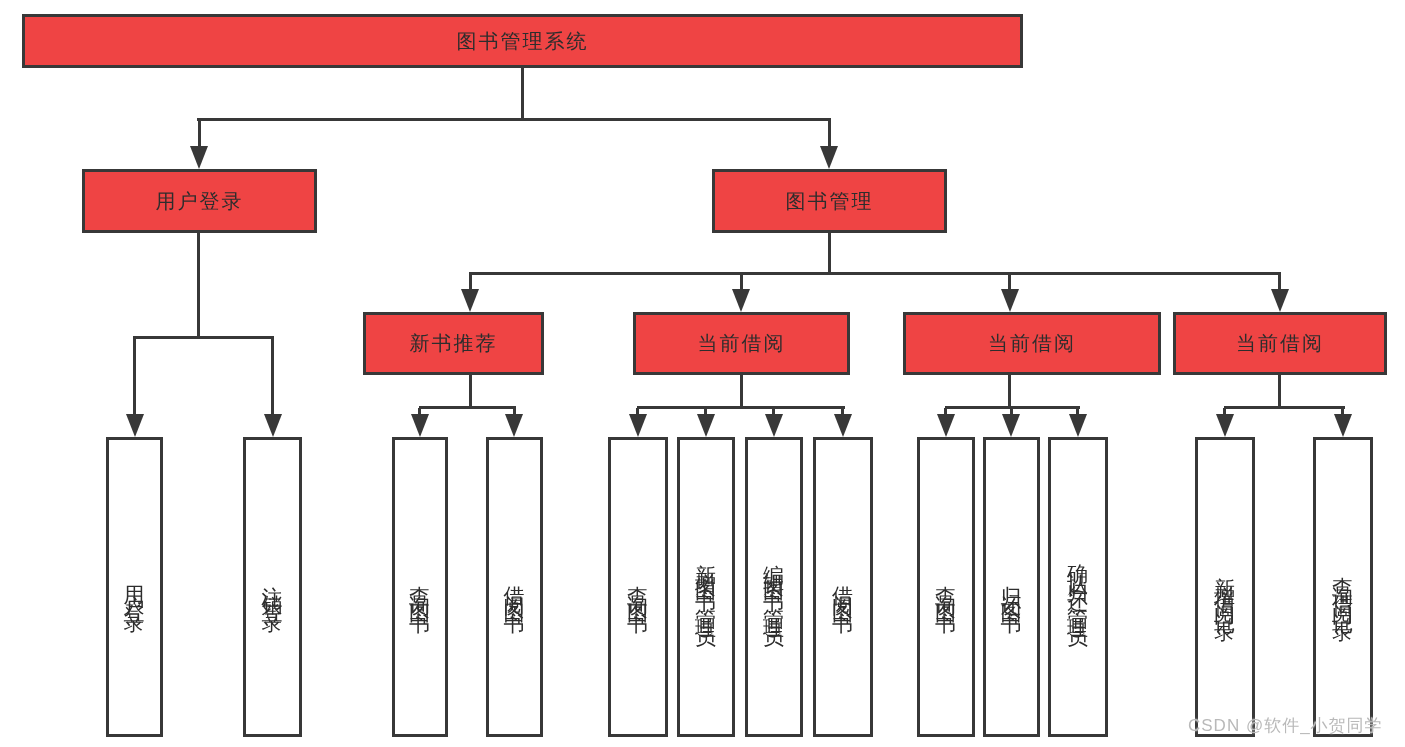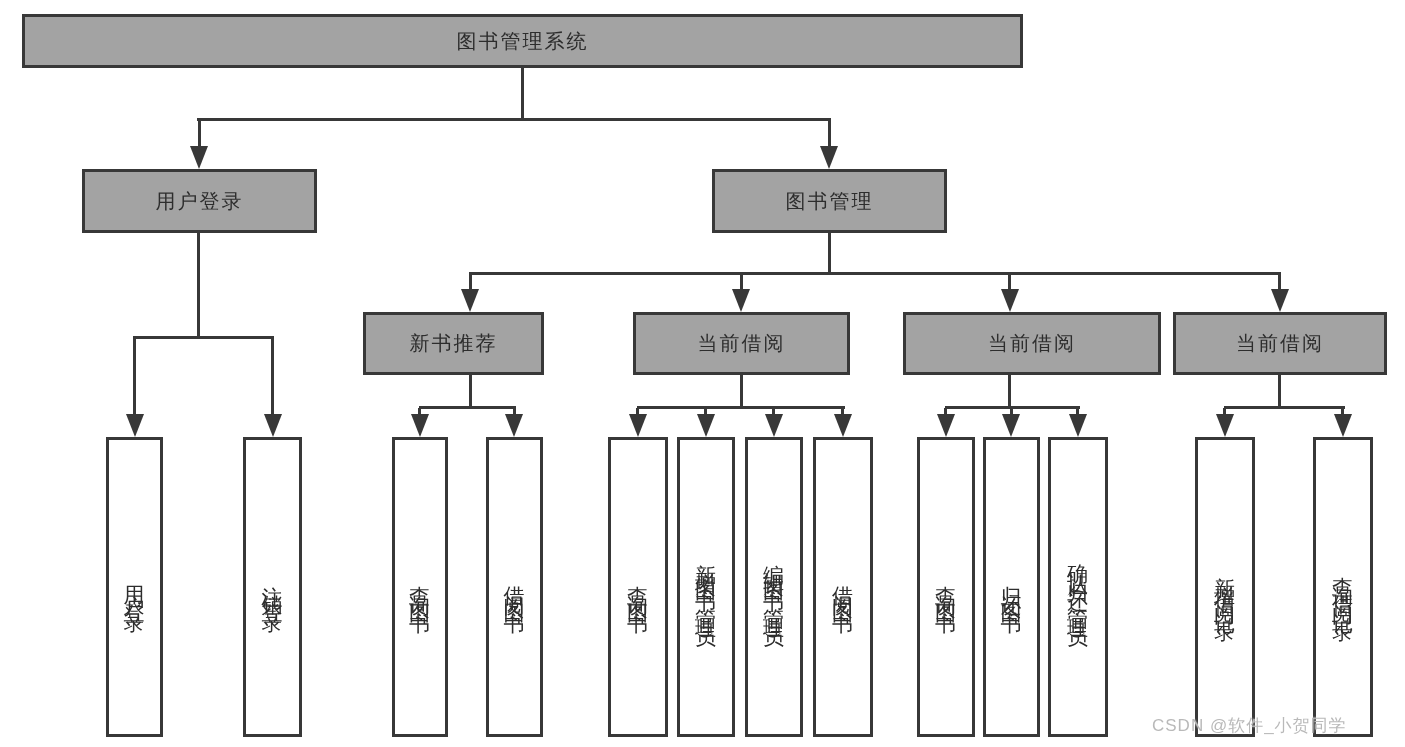--- a/index.html
+++ b/index.html
@@ -8,21 +8,21 @@
     width: 1405px;
     height: 747px;
     background: #ffffff;
     font-family: "Liberation Sans", "DejaVu Sans", sans-serif;
     overflow: hidden;
   }
   .hbox {
     position: absolute;
     box-sizing: border-box;
     border: 3px solid #383838;
-    background: #a3a3a3;
+    background: #ef4444;
     display: flex;
     align-items: center;
     justify-content: center;
     font-size: 20px;
     letter-spacing: 2px;
     color: #2d2d2d;
     z-index: 2;
   }
   .vbox {
     position: absolute;
@@ -54,21 +54,21 @@
     position: absolute;
     width: 0;
     height: 0;
     border-left: 9px solid transparent;
     border-right: 9px solid transparent;
     border-top: 23px solid #383838;
     z-index: 1;
   }
   .watermark {
     position: absolute;
-    left: 1152px;
+    left: 1188px;
     top: 714px;
     font-size: 17px;
     letter-spacing: 1px;
     color: #b9b9b9;
     white-space: nowrap;
     z-index: 3;
     text-shadow: 0 0 2px #ffffff;
   }
 </style>
 </head>

